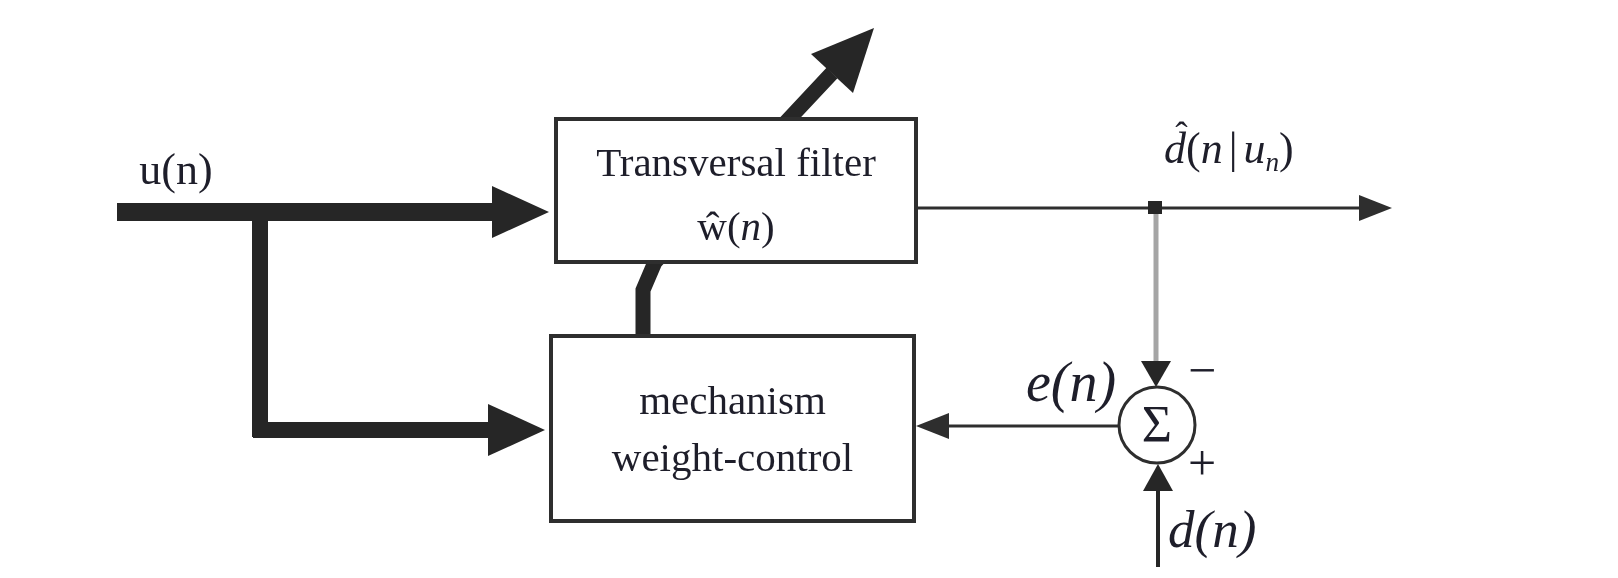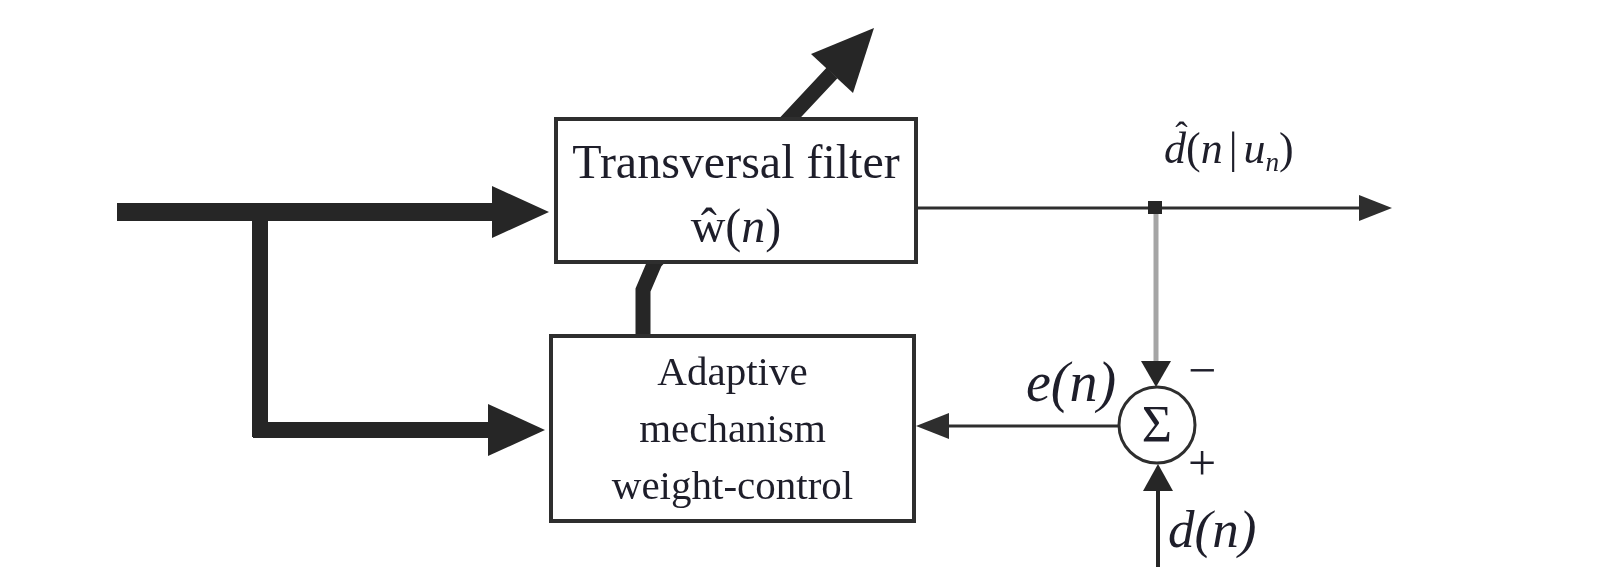--- a/index.html
+++ b/index.html
@@ -11,21 +11,21 @@
     color:#1e1e2a;
     overflow:hidden;
   }
   .fig svg{position:absolute;left:0;top:0;}
   .label{position:absolute;white-space:nowrap;}
   .it{font-style:italic;}
   .box-label{
     position:absolute;display:flex;flex-direction:column;
     align-items:center;justify-content:center;text-align:center;
   }
-  .transversal-label{left:556px;top:119px;width:360px;height:143px;font-size:48px;line-height:64px;padding-top:6px;box-sizing:border-box;}
+  .transversal-label{left:556px;top:119px;width:360px;height:143px;font-size:41px;line-height:64px;padding-top:6px;box-sizing:border-box;}
   .adaptive-label{left:551px;top:336px;width:363px;height:185px;font-size:41px;line-height:57px;}
   .input-label{left:130px;top:147px;width:92px;font-size:44px;line-height:46px;text-align:center;}
   .output-label{left:1164px;top:121px;font-size:44px;line-height:56px;}
   .error-label{left:1026px;top:358px;font-size:56px;line-height:48px;}
   .desired-label{left:1168px;top:505px;font-size:53px;line-height:48px;}
   .sum-label{left:1119px;top:385px;width:76px;height:78px;display:flex;align-items:center;justify-content:center;font-size:52px;}
   .minus-label{left:1182px;top:348px;width:40px;height:44px;display:flex;align-items:center;justify-content:center;font-size:50px;}
   .plus-label{left:1182px;top:441px;width:40px;height:44px;display:flex;align-items:center;justify-content:center;font-size:50px;}
   .dhat{position:relative;display:inline-block;}
   .dhat .hat{
@@ -63,28 +63,30 @@
 
     <circle cx="1157" cy="425" r="38" fill="#ffffff" stroke="#2e2e2e" stroke-width="3"></circle>
 
     <line x1="949" y1="426" x2="1119" y2="426" stroke="#2e2e2e" stroke-width="3"></line>
     <polygon points="916,426 949,413 949,439" fill="#2e2e2e"></polygon>
 
     <line x1="1158" y1="567" x2="1158" y2="491" stroke="#262626" stroke-width="4"></line>
     <polygon points="1158,464 1143,491 1173,491" fill="#262626"></polygon>
   </svg>
 
+  <div class="label input-label">
+    <span>u(n)</span>
+  </div>
 
   <div class="box-label transversal-label">
     <div>Transversal filter</div>
     <div><span>ŵ(</span><span class="it">n</span><span>)</span></div>
   </div>
 
   <div class="box-label adaptive-label">
-    <div>Adaptive</div>
     <div>mechanism</div>
     <div>weight-control</div>
   </div>
 
   <div class="label output-label"><span class="it dhat"><span class="hat">ˆ</span><span>d</span></span><span>(</span><span class="it">n</span><span class="pipe">|</span><span class="it">u</span><sub class="it subn">n</sub><span>)</span></div>
 
   <div class="label it error-label">
     <span>e(n)</span>
   </div>
 

